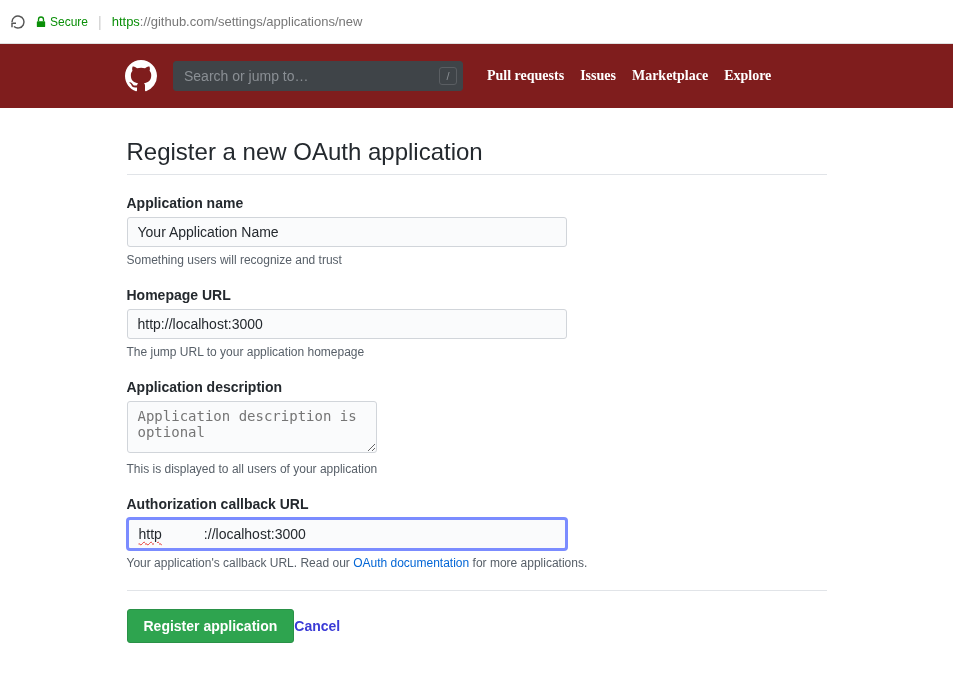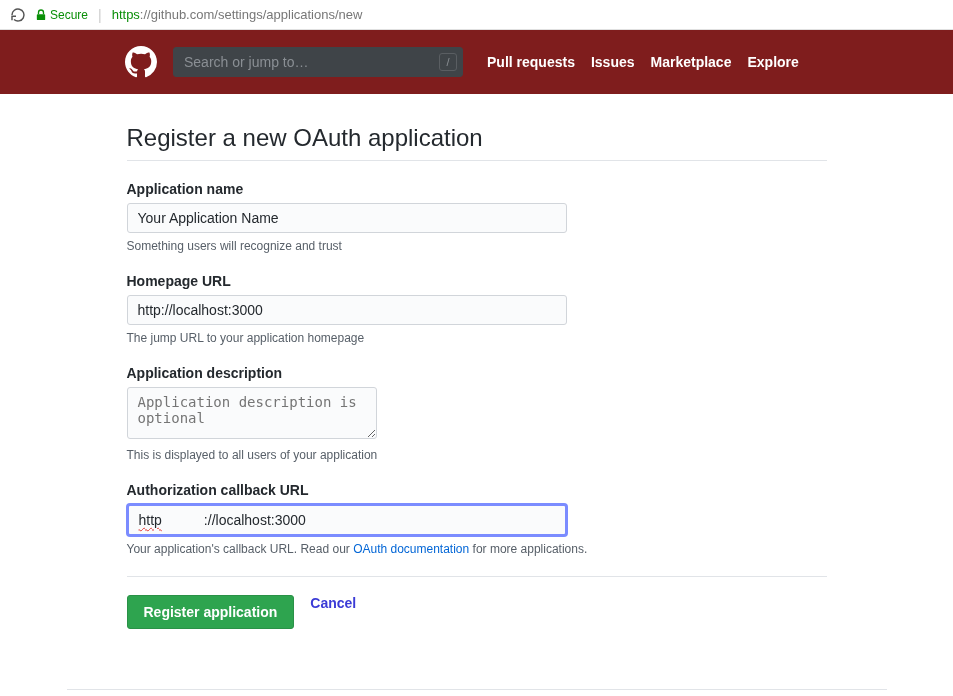--- a/index.html
+++ b/index.html
@@ -1,47 +1,47 @@
 <!DOCTYPE html>
 <html><head>
   <meta charset="utf-8">
   <style>
     * { box-sizing: border-box; margin: 0; padding: 0; }
     body { font-family: -apple-system, BlinkMacSystemFont, "Segoe UI", Helvetica, Arial, sans-serif; background: #fff; color: #24292e; font-size: 14px; }
     
-    .browser-bar { height: 30px; display: flex; align-items: center; padding: 0 10px; border-bottom: 1px solid #e0e0e0; gap: 10px; }
+    .browser-bar { height: 44px; display: flex; align-items: center; padding: 0 10px; border-bottom: 1px solid #e0e0e0; gap: 10px; }
     .reload-icon { width: 16px; height: 16px; display: flex; align-items: center; justify-content: center; color: #555; }
     .secure-badge { color: #0a8f08; display: flex; align-items: center; gap: 4px; font-size: 12px; }
     .lock-icon { width: 10px; height: 12px; }
     .url-separator { color: #ccc; }
     .url-text { color: #777; font-size: 13px; }
     .url-text .proto { color: #0a8f08; }
     
     .github-header { background: #7f1d1d; height: 64px; display: flex; align-items: center; padding: 0 16px 0 125px; gap: 16px; }
     .gh-logo { width: 32px; height: 32px; color: #fff; }
     .search-wrap { position: relative; }
     .search-input { background: #3f4448; border: 1px solid #3f4448; border-radius: 3px; padding: 6px 30px 6px 10px; width: 290px; color: #fff; font-size: 14px; }
     .search-input::placeholder { color: #8a8f94; }
     .search-key { position: absolute; right: 6px; top: 50%; transform: translateY(-50%); border: 1px solid #5a5e62; border-radius: 3px; width: 18px; height: 18px; display: flex; align-items: center; justify-content: center; color: #8a8f94; font-size: 11px; }
-    .nav-links { display: flex; gap: 16px; margin-left: 8px; }
+    .nav-links { display: flex; gap: 16px; margin-left: 8px; font-family: Liberation Serif, serif; }
     .nav-link { color: #fff; font-weight: 600; font-size: 14px; text-decoration: none; }
     
     .main { max-width: 700px; margin: 0 auto; padding: 30px 0 40px 0; }
     .page-title { font-size: 24px; font-weight: 400; color: #24292e; padding-bottom: 8px; border-bottom: 1px solid #e1e4e8; margin-bottom: 20px; }
     
     .form-group { margin-bottom: 20px; }
     .field-label { display: block; font-weight: 600; font-size: 14px; margin-bottom: 6px; color: #24292e; }
     .text-input { width: 440px; padding: 6px 10px; font-size: 14px; border: 1px solid #d1d5da; border-radius: 3px; background: #fafbfc; color: #24292e; }
     .text-input.focused { border: 2px solid #7b8cff; box-shadow: 0 0 0 1px #7b8cff; outline: none; gap: 42px; }
     textarea.text-input { width: 250px; height: 52px; resize: both; }
     .help-text { font-size: 12px; color: #586069; margin-top: 6px; }
     .help-text a { color: #0366d6; text-decoration: none; }
     
     .actions-divider { border-top: 1px solid #e1e4e8; margin-top: 12px; padding-top: 18px; }
-    .actions { display: flex; align-items: flex-start; gap: 16px; }
+    .actions { display: flex; align-items: center; }
     .btn-primary { background: #2ea44f; border: 1px solid #2a9147; color: #fff; font-weight: 600; font-size: 14px; padding: 8px 16px; border-radius: 3px; cursor: pointer; }
     .cancel-link { color: #3b3bd6; font-weight: 600; font-size: 14px; cursor: pointer; text-decoration: none; }
     
     .bottom-rule { border-top: 1px solid #e1e4e8; max-width: 820px; margin: 20px auto 0; }
     
     .spelling-underline { text-decoration: underline wavy #e53935; text-decoration-thickness: 1px; text-underline-offset: 2px; }
   </style>
 </head>
 <body>
 

